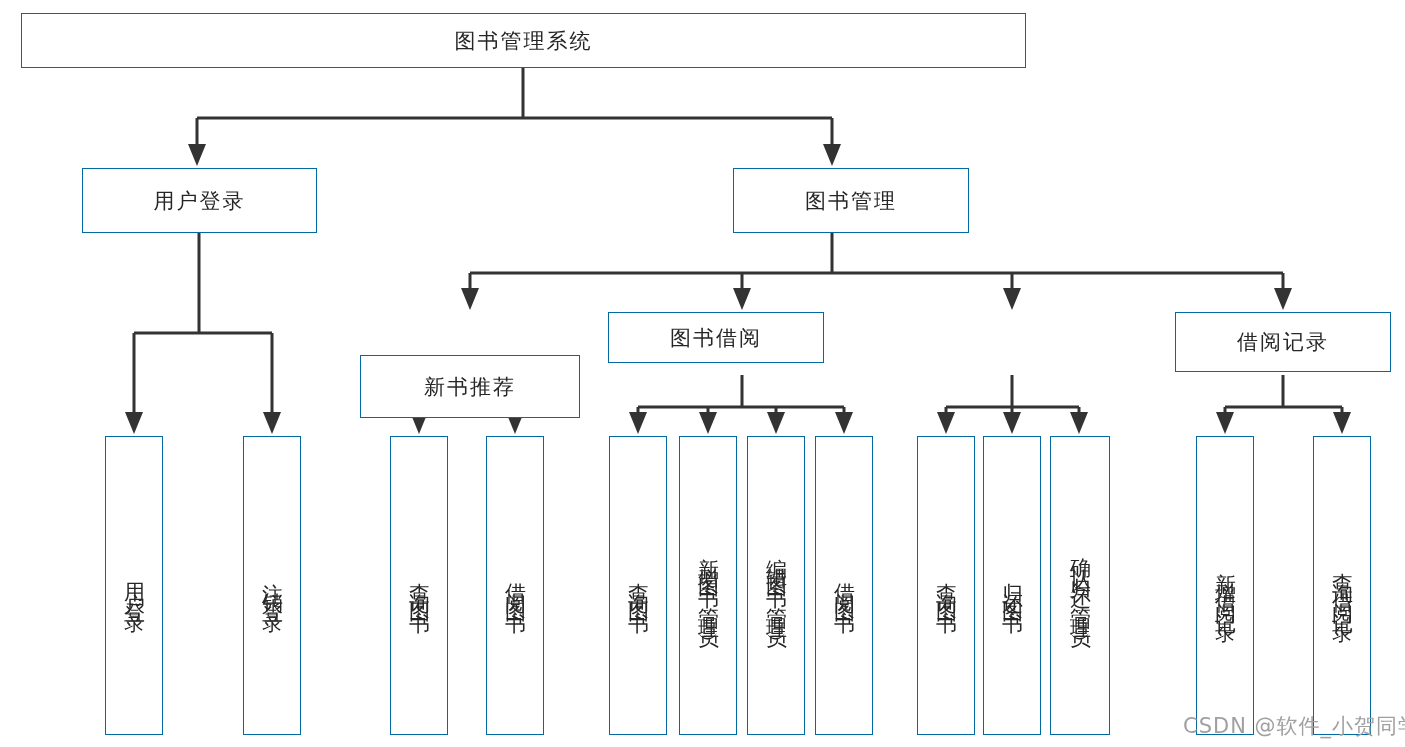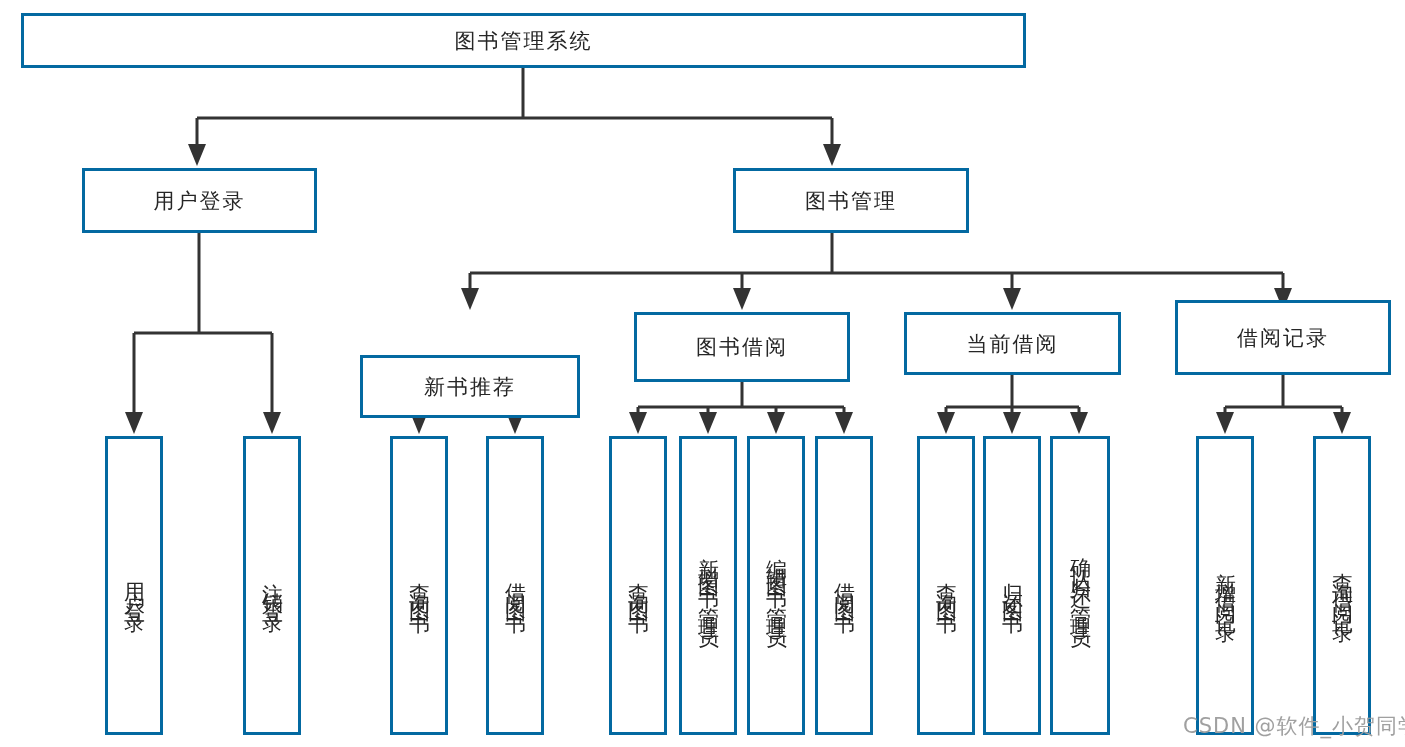--- a/index.html
+++ b/index.html
@@ -2,32 +2,32 @@
 <html><head>
 <meta charset="utf-8">
 <style>
   html,body{margin:0;padding:0;background:#ffffff;}
   .canvas{
     position:relative;width:1405px;height:747px;background:#ffffff;overflow:hidden;
     font-family:"DejaVu Sans","Liberation Sans",sans-serif;color:#262626;
   }
   .connectors{position:absolute;left:0;top:0;width:1405px;height:747px;z-index:1;}
   .node{
-    position:absolute;box-sizing:border-box;background:#ffffff;border:3px solid #0369a1;
+    position:absolute;box-sizing:border-box;background:#ffffff;border:1px solid #0369a1;
     display:flex;align-items:center;justify-content:center;z-index:2;
   }
   .node span{display:block;white-space:nowrap;}
   .h-node span{font-size:21px;letter-spacing:2px;}
   .root{left:21px;top:13px;width:1005px;height:55px;}
   .l2a{left:82px;top:168px;width:235px;height:65px;}
   .l2b{left:733px;top:168px;width:236px;height:65px;}
   .l3a{left:360px;top:312px;width:220px;height:63px;margin-top:43px;}
-  .l3b{left:634px;top:312px;width:216px;height:70px;}
+  .l3b{left:608px;top:312px;width:216px;height:51px;}
   .l3c{left:904px;top:312px;width:217px;height:63px;}
-  .l3d{left:1175px;top:300px;width:216px;height:75px;}
+  .l3d{left:1175px;top:312px;width:216px;height:60px;}
   .leaf{top:436px;width:58px;height:299px;}
   .leaf span{
     writing-mode:vertical-rl;text-orientation:upright;
     font-size:21px;letter-spacing:10px;line-height:1;
   }
   .watermark{
     position:absolute;left:1183px;top:712px;z-index:3;
     font-size:21px;letter-spacing:1px;color:#a0a0a0;white-space:nowrap;
   }
 </style>
@@ -79,23 +79,20 @@
   <div class="node h-node l2b">
     <span>图书管理</span>
   </div>
 
   <div class="node h-node l3a">
     <span>新书推荐</span>
   </div>
   <div class="node h-node l3b">
     <span>图书借阅</span>
   </div>
-  <div class="node h-node l3c">
-    <span>当前借阅</span>
-  </div>
   <div class="node h-node l3d">
     <span>借阅记录</span>
   </div>
 
   <div class="node leaf" style="left:105px;">
     <span>用户登录</span>
   </div>
   <div class="node leaf" style="left:243px;">
     <span>注销登录</span>
   </div>

